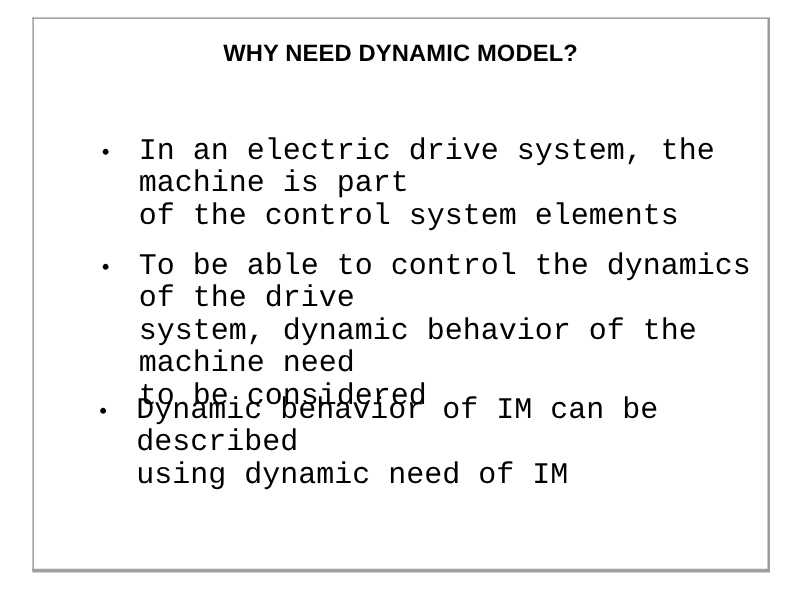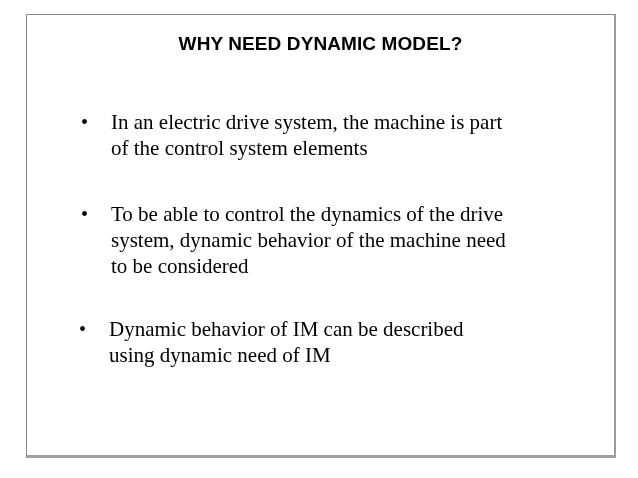--- a/index.html
+++ b/index.html
@@ -68,22 +68,22 @@
   .bullet-marker {
     width: 30px;
     flex: 0 0 30px;
     font-size: 20px;
     line-height: 26px;
     text-align: left;
     color: #000000;
   }
 
   .bullet-text {
-    font-family: Liberation Serif, serif;
-    font-size: 21px;
+    font-family: Liberation Mono, monospace;
+    font-size: 24px;
     line-height: 26px;
     color: #000000;
     white-space: pre-line;
   }
 
   
   #bullet-item-0 { left: 54px; top: 94px; }
   #bullet-item-1 { left: 54px; top: 186px; }
   #bullet-item-2 { left: 52px; top: 301px; }
 </style>

